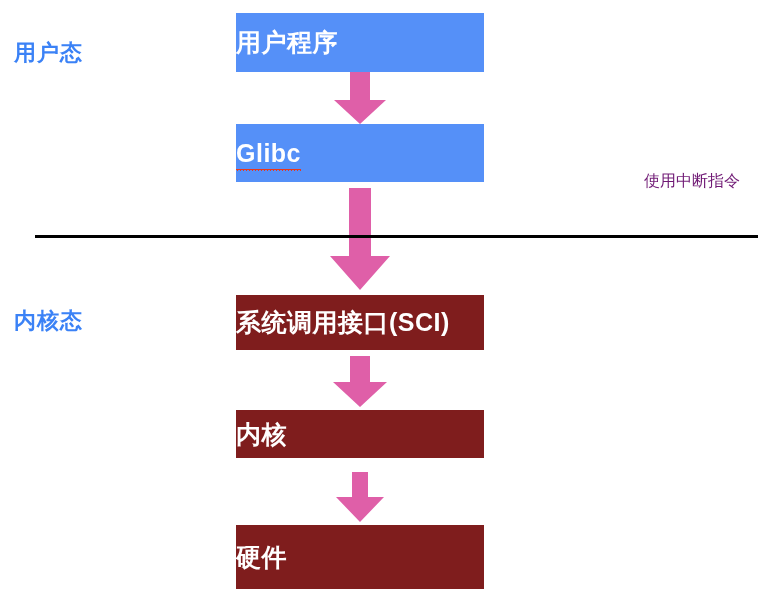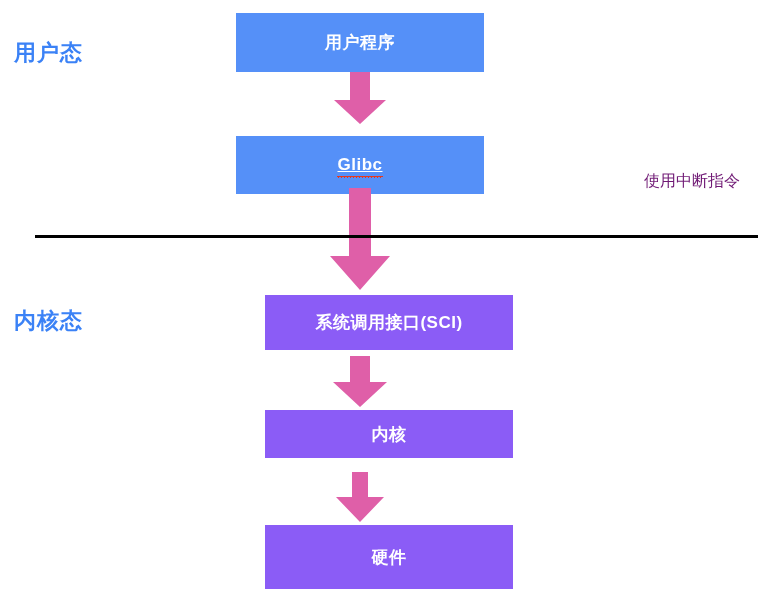--- a/index.html
+++ b/index.html
@@ -36,33 +36,32 @@
   .mode-label.user   { top: 42px; }
   .mode-label.kernel { top: 310px; }
 
   
   .node {
     position: absolute;
     left: 236px;
     width: 248px;
     display: flex;
     align-items: center;
-    justify-content: center;
     color: #ffffff;
-    font-size: 17px;
+    font-size: 25px;
     font-weight: bold;
     letter-spacing: 0.5px;
     white-space: nowrap;
     box-sizing: border-box;
   }
   .node.blue  { background: #5590f8; }
-  .node.green { background: #8b5cf6; margin-left: 29px; }
+  .node.green { background: #7f1d1d; }
 
   .node-user-program { top: 13px;  height: 59px; }
-  .node-glibc        { top: 136px; height: 58px; text-decoration: underline; }
+  .node-glibc        { top: 124px; height: 58px; }
   .node-sci          { top: 295px; height: 55px; }
   .node-kernel       { top: 410px; height: 48px; }
   .node-hardware     { top: 525px; height: 64px; }
 
   
   .spellcheck {
     position: relative;
     display: inline-block;
     text-decoration: none;
   }

